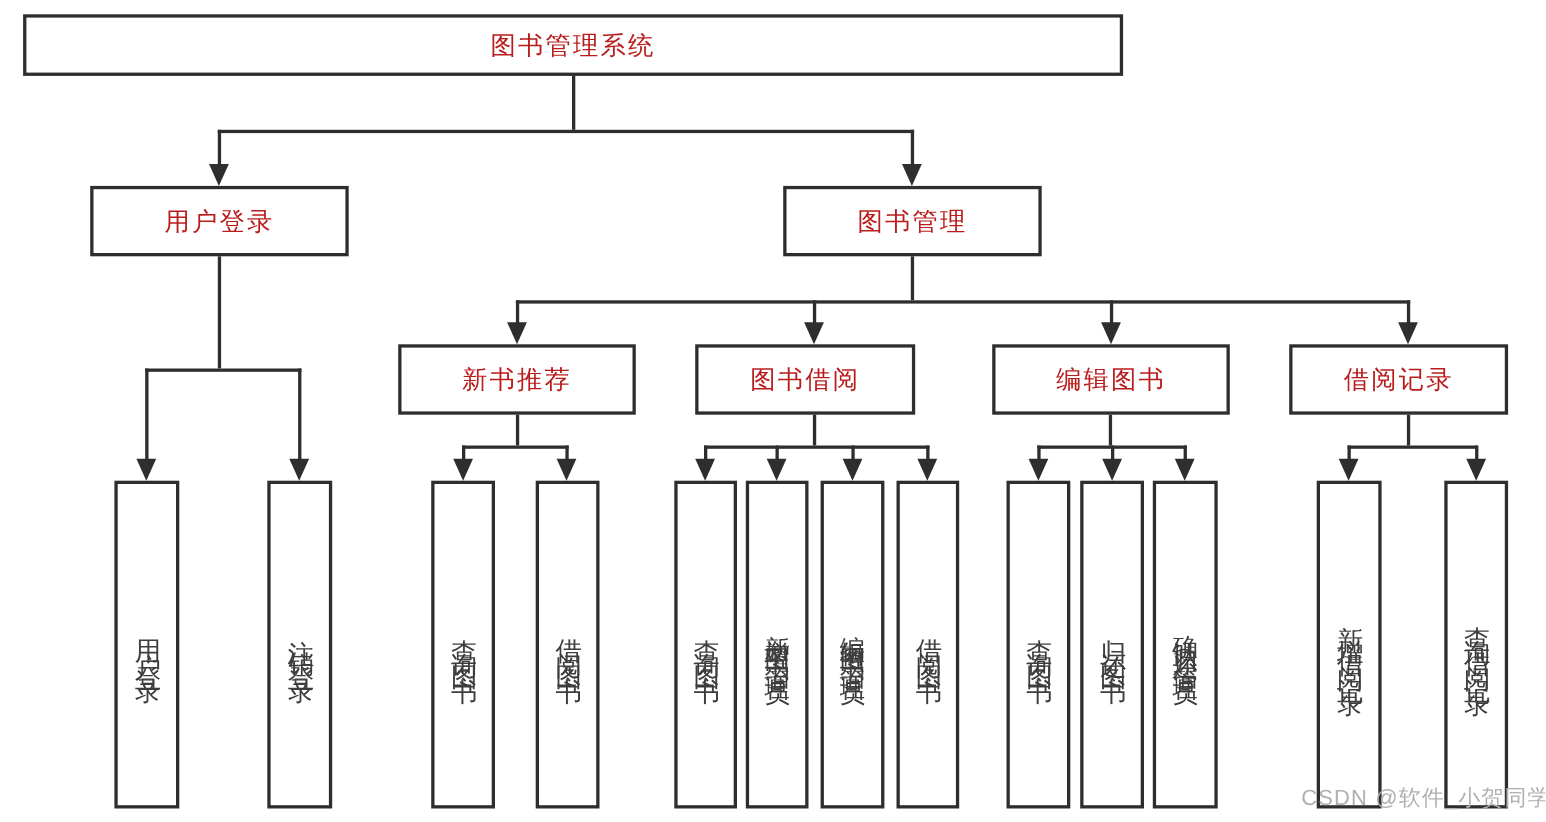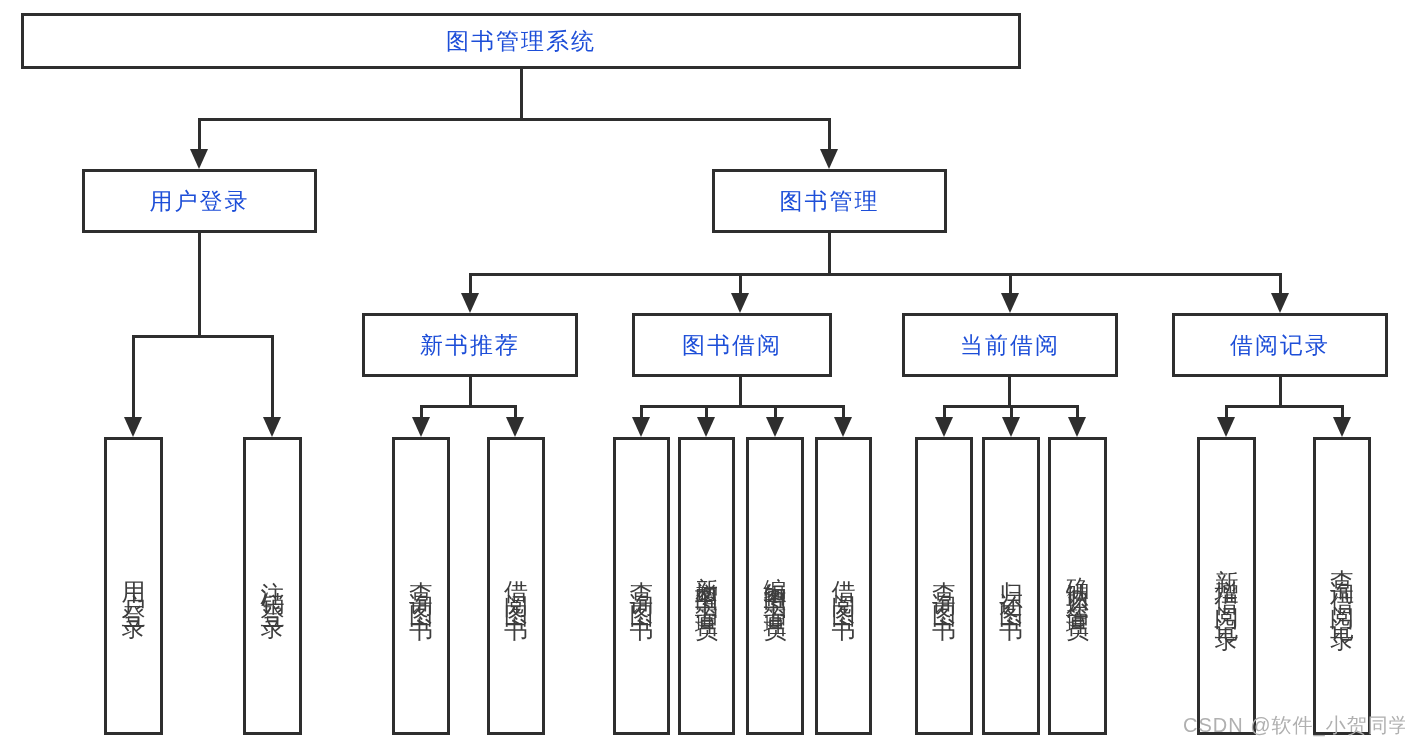--- a/index.html
+++ b/index.html
@@ -5,21 +5,21 @@
   html,body { margin:0; padding:0; background:#ffffff; }
   .stage {
     position:relative; width:1405px; height:747px; background:#ffffff;
     font-family:"Liberation Sans","DejaVu Sans",sans-serif; overflow:hidden;
   }
   .box {
     position:absolute; box-sizing:border-box;
     border:3px solid #2e2e2e; background:#ffffff;
     display:flex; align-items:center; justify-content:center;
   }
-  .hlabel { font-size:23px; color:#1d4ed8; letter-spacing:2px; white-space:nowrap; }
+  .hlabel { font-size:23px; color:#b91c1c; letter-spacing:2px; white-space:nowrap; }
   .vlabel {
     writing-mode:vertical-rl; text-orientation:mixed;
     font-size:24px; color:#3d3d3d; letter-spacing:12px; line-height:1;
   }
   .vlabel.tight { font-size:23px; letter-spacing:6px; }
   .ln { position:absolute; background:#2e2e2e; }
   .arr {
     position:absolute; width:0; height:0;
     border-left:9px solid transparent; border-right:9px solid transparent;
     border-top:20px solid #2e2e2e;
@@ -45,23 +45,23 @@
     <span class="hlabel">图书管理</span>
   </div>
 
   <div class="box" style="left:362px;top:313px;width:216px;height:64px;">
     <span class="hlabel">新书推荐</span>
   </div>
   <div class="box" style="left:632px;top:313px;width:200px;height:64px;">
     <span class="hlabel">图书借阅</span>
   </div>
   <div class="box" style="left:902px;top:313px;width:216px;height:64px;">
-    <span class="hlabel">当前借阅</span>
+    <span class="hlabel">编辑图书</span>
   </div>
-  <div class="box" style="left:1172px;top:313px;width:216px;height:64px;">
+  <div class="box" style="left:1172px;top:313px;width:199px;height:64px;">
     <span class="hlabel">借阅记录</span>
   </div>
 
   <div class="box" style="left:104px;top:437px;width:59px;height:298px;">
     <span class="vlabel">用户登录</span>
   </div>
   <div class="box" style="left:243px;top:437px;width:59px;height:298px;">
     <span class="vlabel">注销登录</span>
   </div>
 

